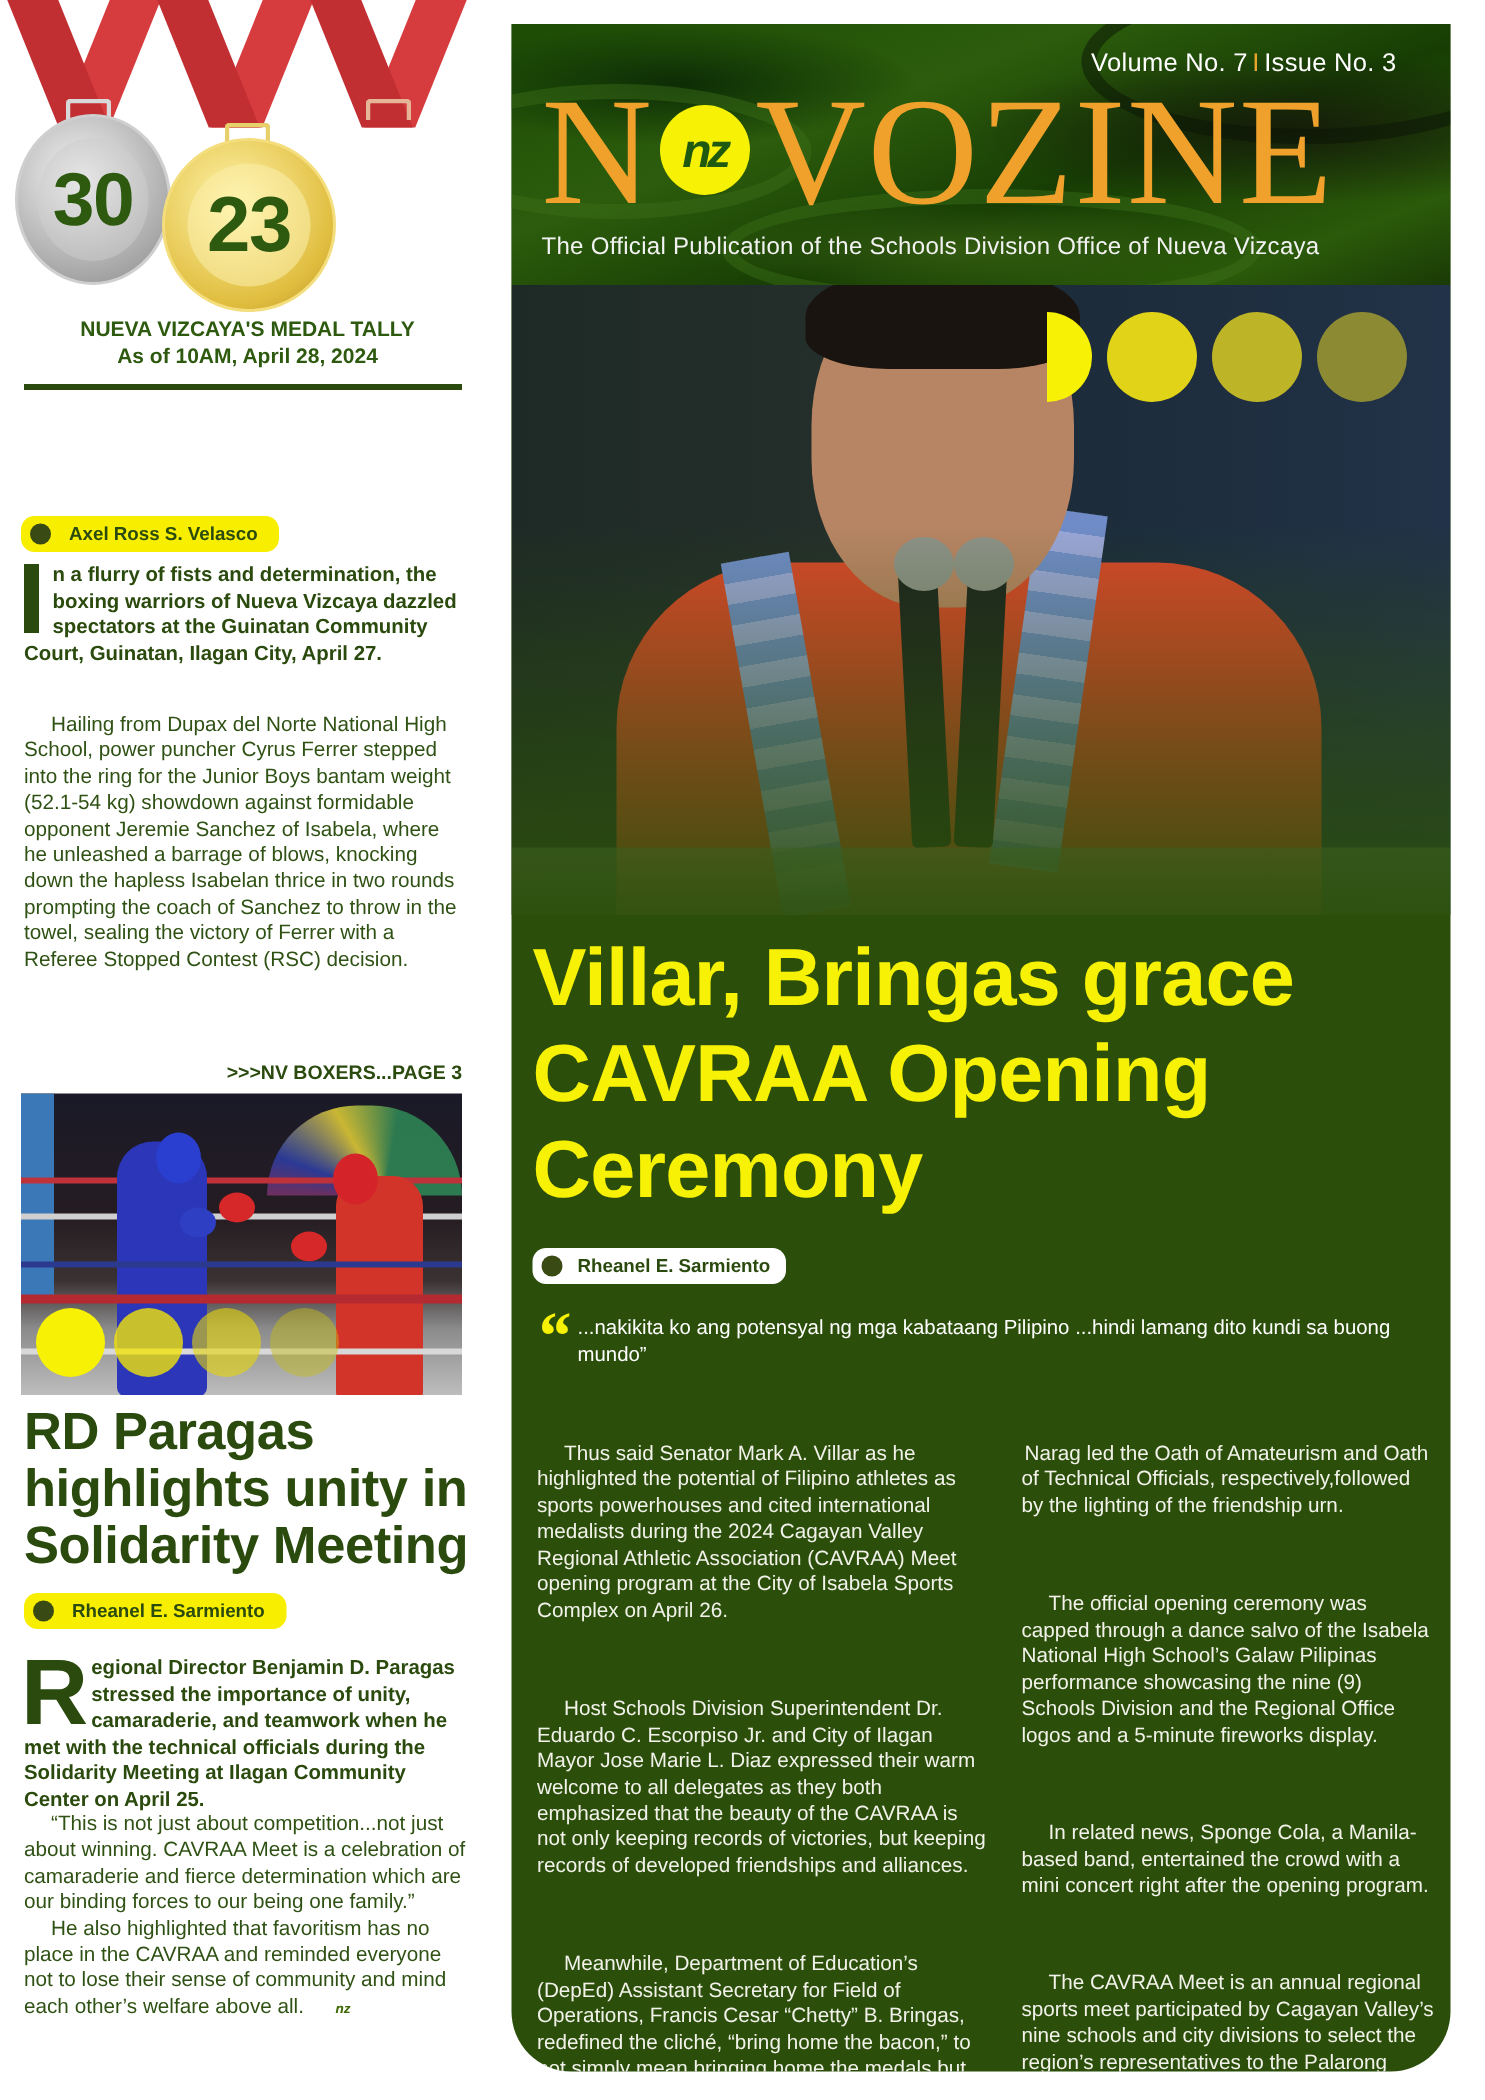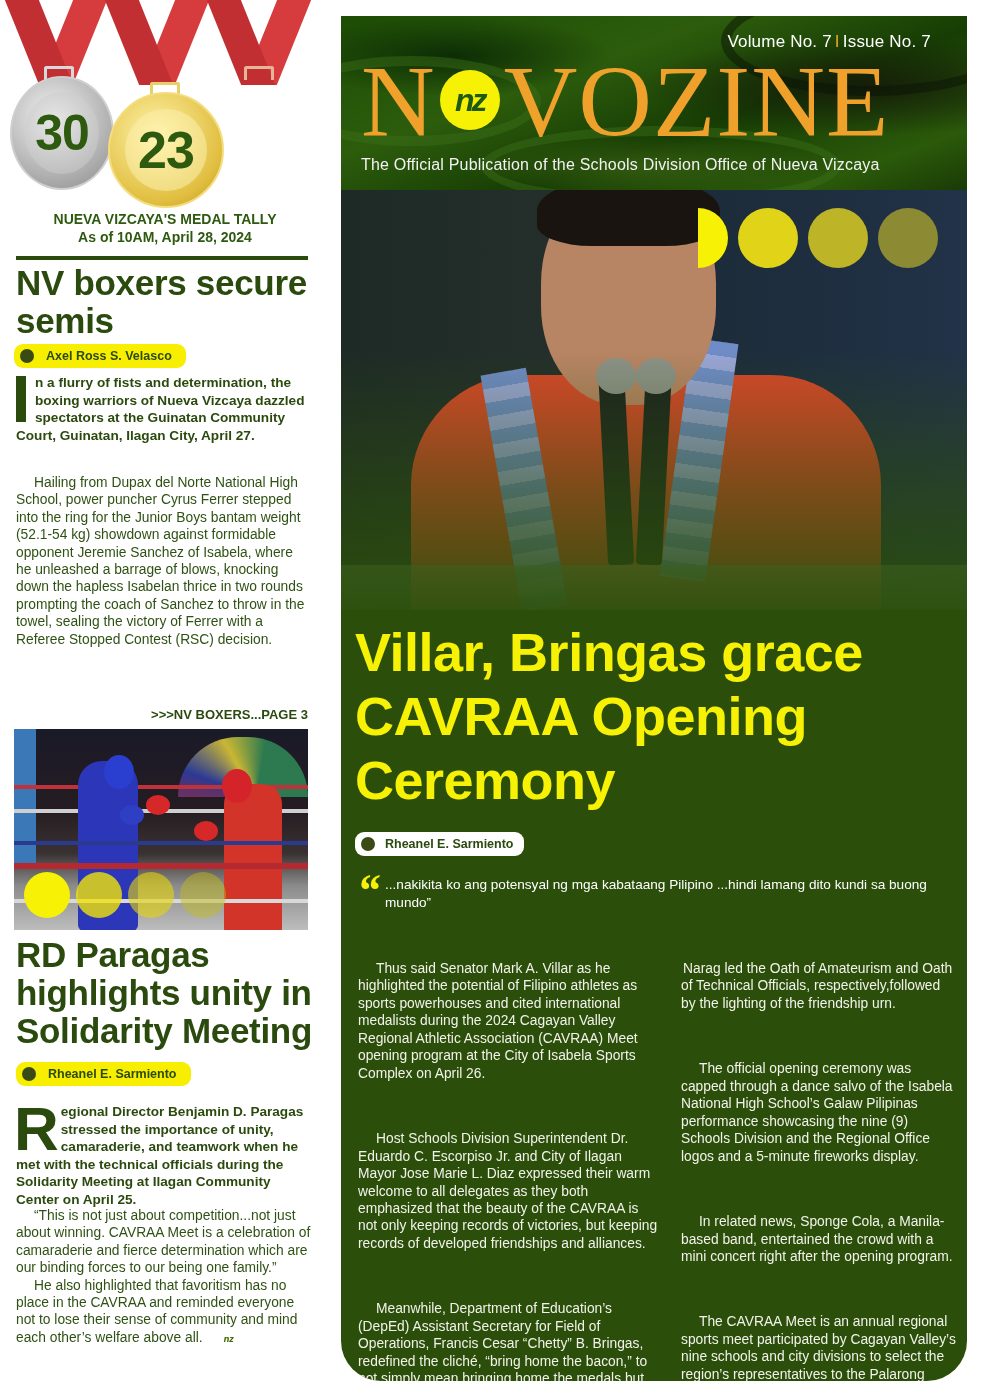--- a/index.html
+++ b/index.html
@@ -127,21 +127,20 @@
         </div>
     </div>
   </div>
 
   <div class="tally">
     <div>NUEVA VIZCAYA'S MEDAL TALLY</div>
     <div>As of 10AM, April 28, 2024</div>
   </div>
   <div class="rule"></div>
 
-  <h2 class="headline-left" style="top:264px;">NV boxers secure semis</h2>
   <div class="byline" style="left:14px;top:344px;">
     <span class="dot"></span>
     <span class="name">Axel Ross S. Velasco</span>
   </div>
   <div class="lede" style="top:374px;">
     <span class="dropcap-i"></span>
     <span>n a flurry of fists and determination, the boxing warriors of Nueva Vizcaya dazzled spectators at the Guinatan Community Court, Guinatan, Ilagan City, April 27.</span>
   </div>
   <div class="body-left" style="top:462px;margin-top:12px;">
     <p>Hailing from Dupax del Norte National High School, power puncher Cyrus Ferrer stepped into the ring for the Junior Boys bantam weight (52.1-54 kg) showdown against formidable opponent Jeremie Sanchez of Isabela, where he unleashed a barrage of blows, knocking down the hapless Isabelan thrice in two rounds prompting the coach of Sanchez to throw in the towel, sealing the victory of Ferrer with a Referee Stopped Contest (RSC) decision.</p>
@@ -187,21 +186,21 @@
 </div>
 
 <div class="right-panel">
 
   <div class="masthead">
     <div class="swirl" style="left:-60px;top:40px;width:260px;height:90px;"></div>
     <div class="swirl" style="left:380px;top:-30px;width:300px;height:110px;border-color:rgba(10,20,5,0.5);"></div>
     <div class="swirl" style="left:140px;top:110px;width:360px;height:80px;"></div>
 
     <div class="issue">
-      <span>Volume No. 7</span><span class="sep">I</span><span>Issue No. 7</span>
+      <span>Volume No. 7</span><span class="sep">I</span><span>Issue No. 3</span>
     </div>
 
     <div class="brand">
       <span>N</span>
       <span class="brand-logo">
           <span>nz</span>
         </span>
       <span>VOZINE</span>
     </div>
 

